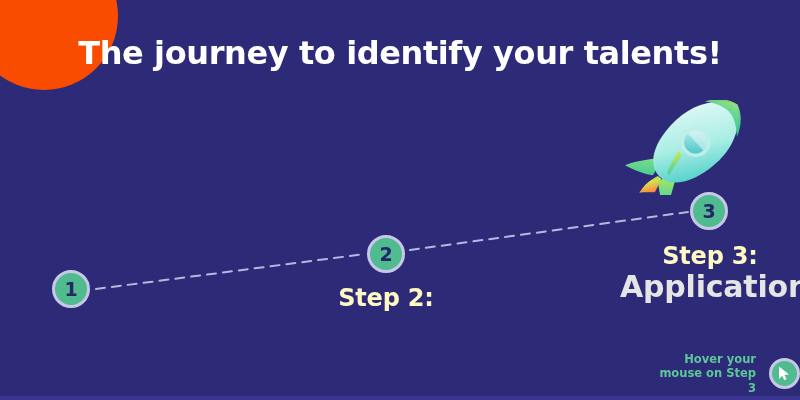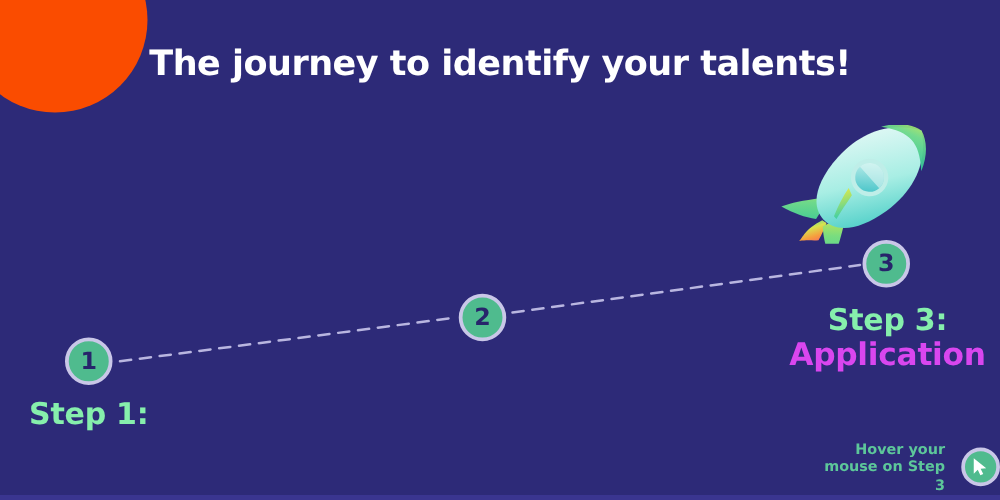--- a/index.html
+++ b/index.html
@@ -38,21 +38,21 @@
   }
 
   
   #title {
     position: absolute;
     left: 0;
     top: 34px;
     width: 800px;
     text-align: center;
     color: #ffffff;
-    font-size: 28px;
+    font-size: 32px;
     font-weight: bold;
     letter-spacing: -0.4px;
     white-space: nowrap;
   }
 
   
   #connector {
     position: absolute;
     left: 0;
     top: 0;
@@ -80,32 +80,33 @@
     font-size: 19px;
     font-weight: bold;
     line-height: 1;
   }
   .step-labels {
     position: absolute;
     text-align: center;
     white-space: nowrap;
   }
   .step-title {
-    color: #86efac;
+    color: #fef9c3;
     font-size: 24px;
     font-weight: bold;
     line-height: 1.12;
     letter-spacing: -0.2px;
   }
   .step-name {
-    color: #d946ef;
-    font-size: 25px;
+    color: #e5e5e5;
+    font-size: 30px;
     font-weight: bold;
     line-height: 1.12;
     letter-spacing: -0.2px;
+    text-align: right;
   }
 
   
   #step-1 .step-circle { left: 52px;  top: 270px; }
   #step-1 .step-labels { left: 0px;   top: 318px; width: 142px; }
 
   #step-2 .step-circle { left: 367px; top: 235px; }
   #step-2 .step-labels { left: 286px; top: 285px; width: 200px; }
 
   #step-3 .step-circle { left: 690px; top: 192px; }
@@ -216,29 +217,29 @@
 
       <path d="M 42 52 C 50 48 58 45 66 43 L 64 49 C 56 51 48 53 42 55 Z" fill="url(#gStreak)"></path>
     </g>
   </svg>
 
   <div class="step" id="step-1">
     <div class="step-circle">
       <span>1</span>
     </div>
     <div class="step-labels">
-      <div class="step-title">Step 1:</div>
     </div>
   </div>
 
   <div class="step" id="step-2">
     <div class="step-circle">
       <span>2</span>
     </div>
     <div class="step-labels">
+      <div class="step-title">Step 2:</div>
     </div>
   </div>
 
   <div class="step" id="step-3">
     <div class="step-circle">
       <span>3</span>
     </div>
     <div class="step-labels">
       <div class="step-title">Step 3:</div>
       <div class="step-name">Application</div>

